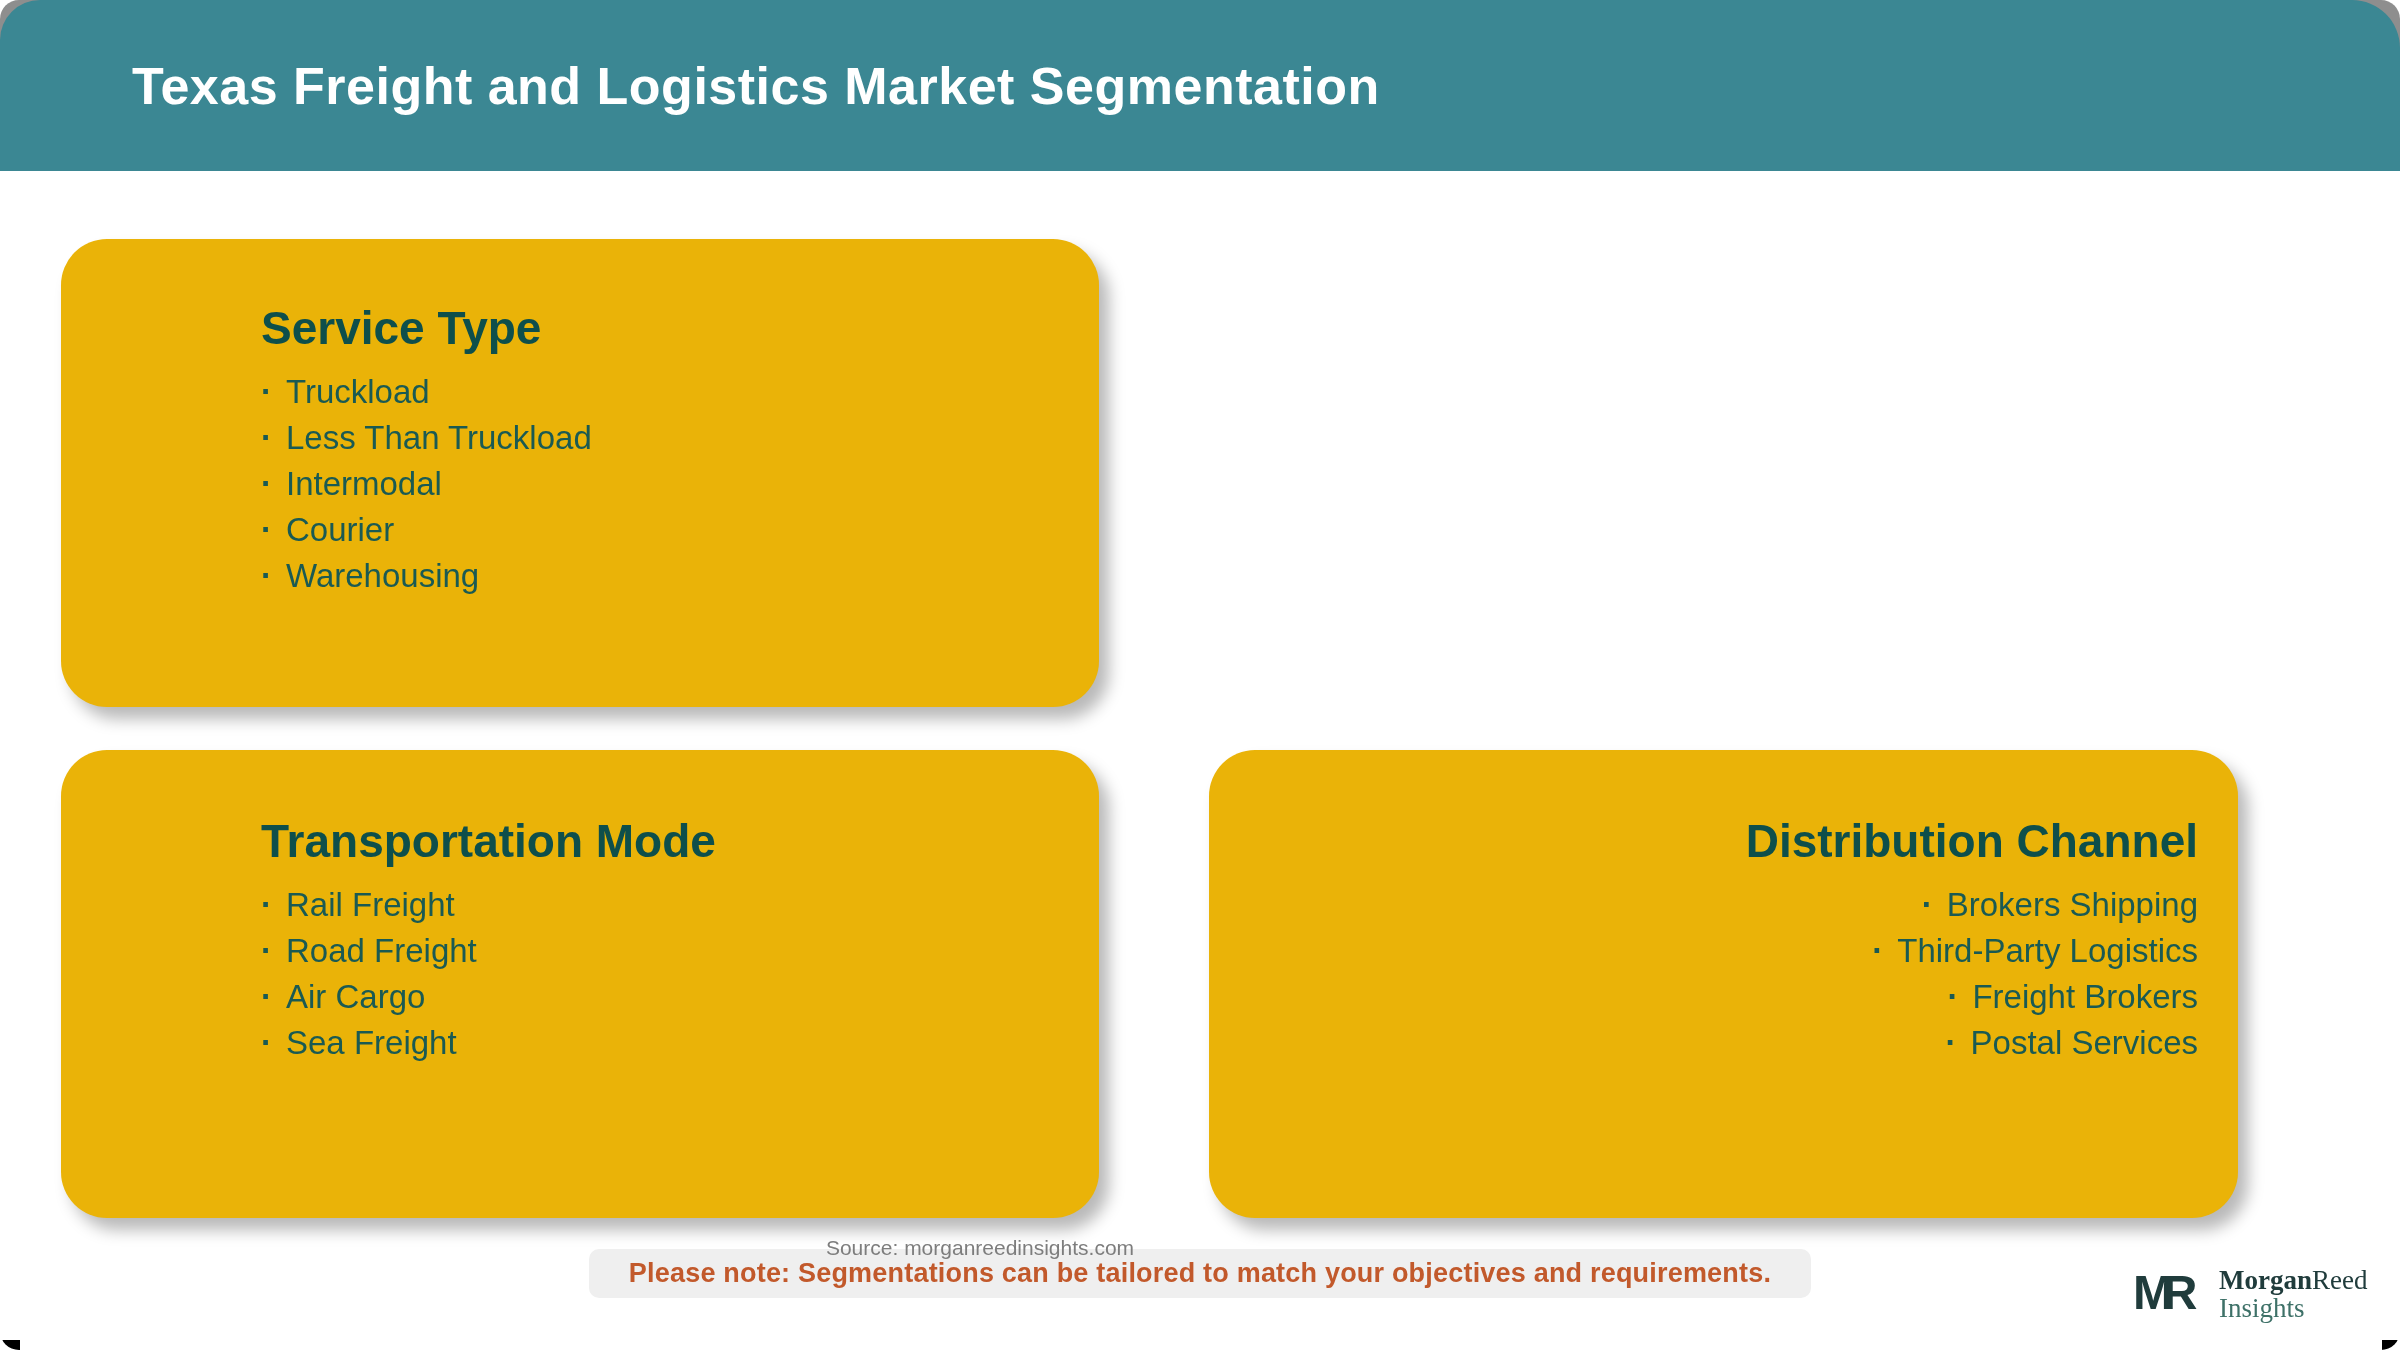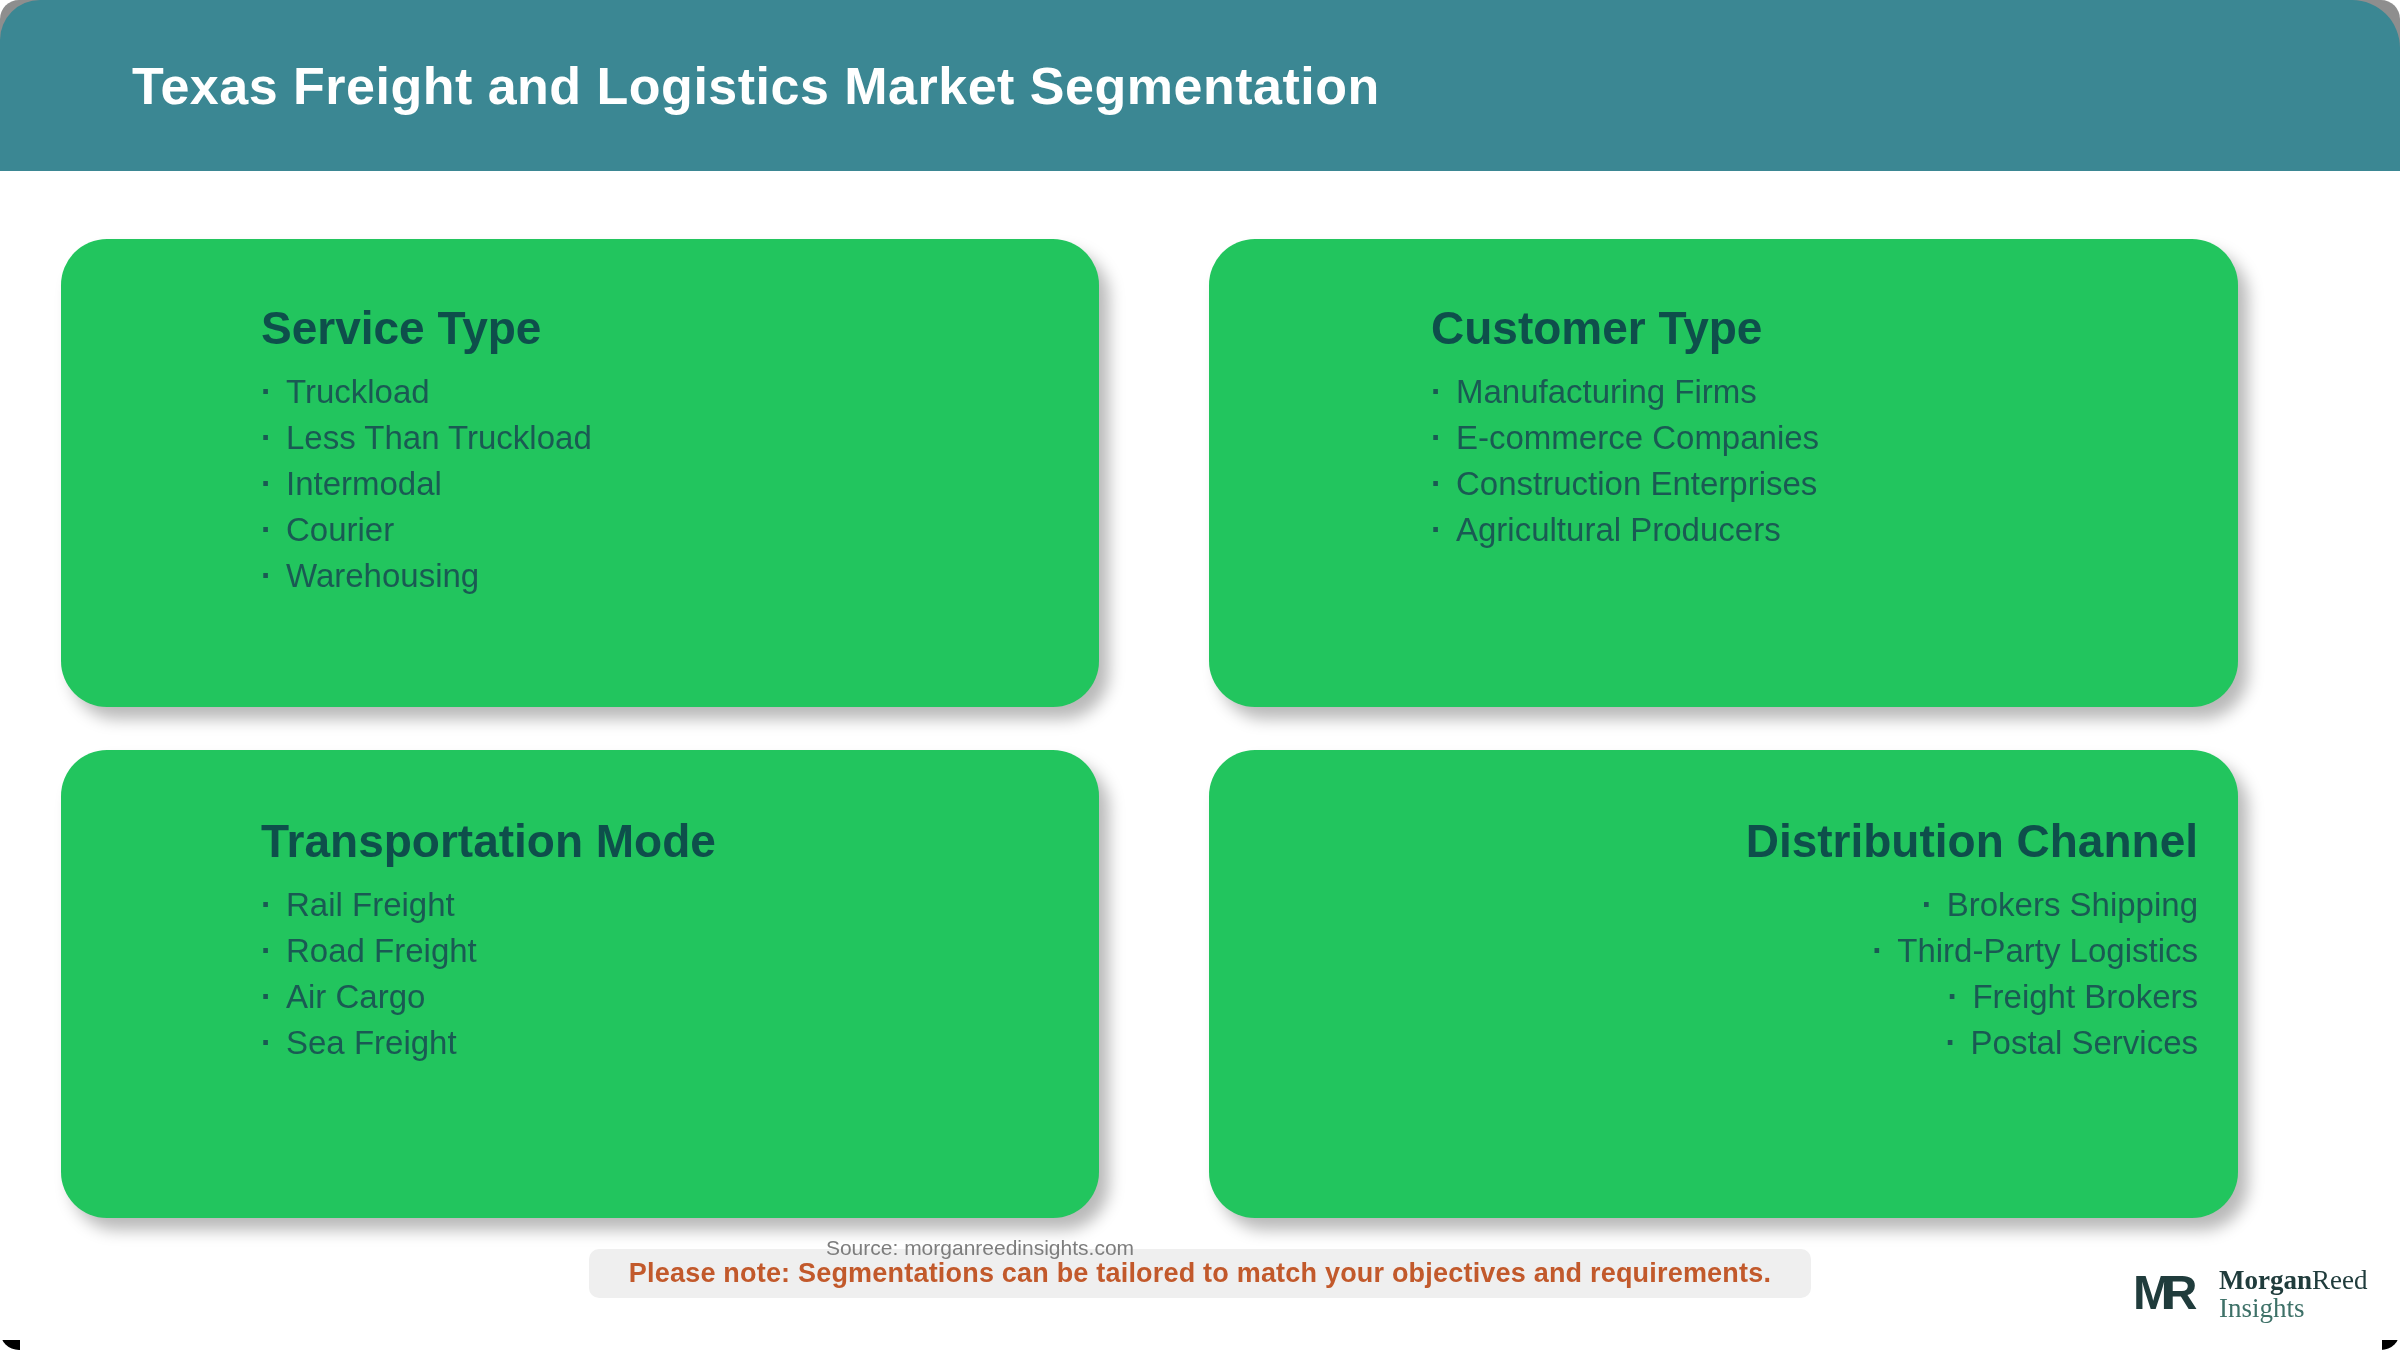--- a/index.html
+++ b/index.html
@@ -23,21 +23,21 @@
     display:flex;align-items:center;
   }
   .page-title{
     margin-left:132px;
     color:#ffffff;
     font-size:52px;font-weight:700;
     letter-spacing:0.5px;
   }
   .card{
     position:absolute;
-    background:#22c55e;
+    background:#eab308;
     border-radius:46px;
     box-shadow:10px 12px 16px rgba(0,0,0,0.28);
     box-sizing:border-box;
   }
   .card-1{left:61px;top:239px;width:1038px;height:468px;padding:60px 40px 0 200px;}
   .card-2{left:1209px;top:239px;width:1029px;height:468px;padding:60px 40px 0 222px;}
   .card-3{left:61px;top:750px;width:1038px;height:468px;padding:62px 40px 0 200px;}
   .card-4{left:1209px;top:750px;width:1029px;height:468px;padding:62px 40px 0 222px;text-align:right;}
   .card h2{
     margin:0;
@@ -104,29 +104,20 @@
     <h2>Service Type</h2>
     <ul>
         <li>Truckload</li>
         <li>Less Than Truckload</li>
         <li>Intermodal</li>
         <li>Courier</li>
         <li>Warehousing</li>
       </ul>
   </div>
 
-  <div class="card card-2">
-    <h2>Customer Type</h2>
-    <ul>
-        <li>Manufacturing Firms</li>
-        <li>E-commerce Companies</li>
-        <li>Construction Enterprises</li>
-        <li>Agricultural Producers</li>
-      </ul>
-  </div>
 
   <div class="card card-3">
     <h2>Transportation Mode</h2>
     <ul>
         <li>Rail Freight</li>
         <li>Road Freight</li>
         <li>Air Cargo</li>
         <li>Sea Freight</li>
       </ul>
   </div>

